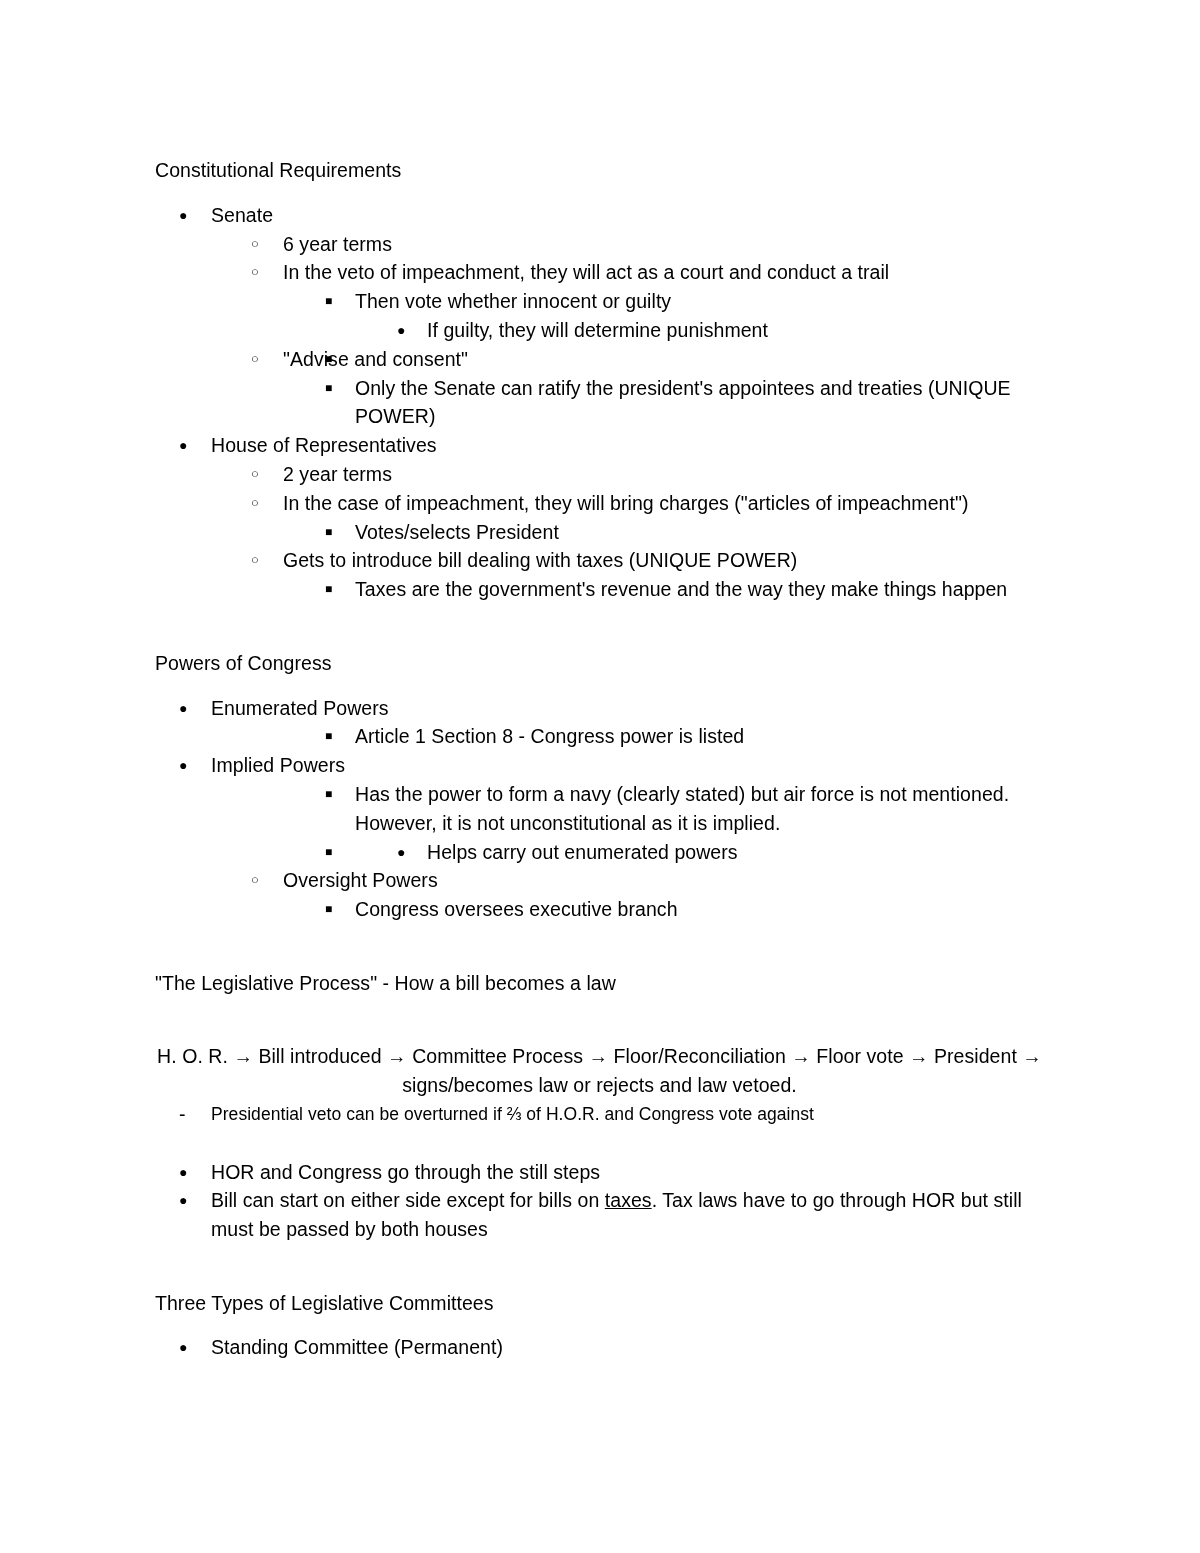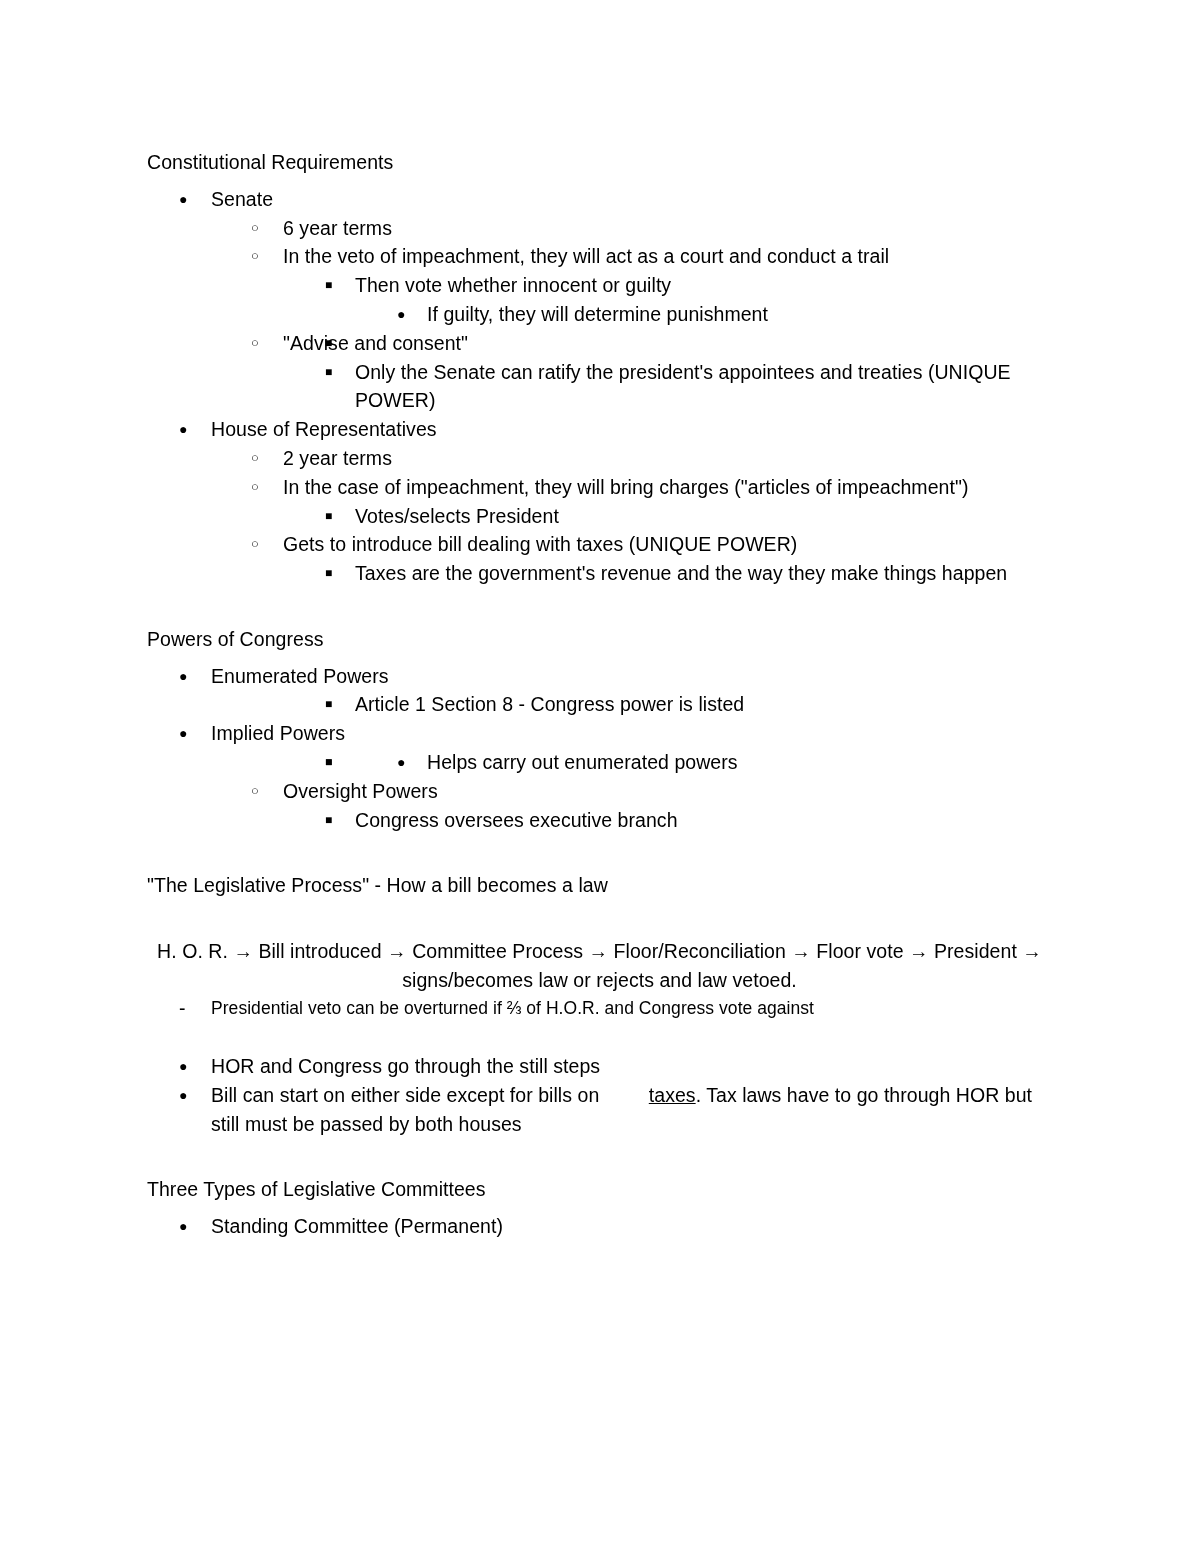--- a/index.html
+++ b/index.html
@@ -25,21 +25,21 @@
   }
 
   .doc {
     font-size: 19.5px;
     line-height: 28.8px;
     letter-spacing: 0.05px;
   }
 
   
   .para {
-    margin: 8px;
+    margin: 16px;
     padding: 0;
   }
 
   
   .li {
     position: relative;
     margin: 0;
     padding: 0;
   }
   .li > .marker {
@@ -86,21 +86,21 @@
   }
 
   .blank {
     height: 28.8px;
   }
 
   .small {
     font-size: 17.5px;
   }
 
-  u { text-decoration: underline; margin-left: 44px; }
+  u { text-decoration: underline; }
 
   .flow { margin: 0; text-align: center; }
 </style>
 </head>
 <body>
 
 <div class="page">
   <div class="doc">
 
     <div class="para">Constitutional Requirements</div>
@@ -188,20 +188,21 @@
       <span class="txt">Article 1 Section 8 - Congress power is listed</span>
     </div>
 
     <div class="li lvl1">
       <span class="marker m-disc">●</span>
       <span class="txt">Implied Powers</span>
     </div>
 
     <div class="li lvl3">
       <span class="marker m-square">■</span>
+      <span class="txt">Has the power to form a navy (clearly stated) but air force is not mentioned. However, it is not unconstitutional as it is implied.</span>
     </div>
 
     <div class="li lvl3">
       <span class="marker m-square">■</span>
     </div>
 
     <div class="li lvl4">
       <span class="marker m-disc2">●</span>
       <span class="txt">Helps carry out enumerated powers</span>
     </div>

